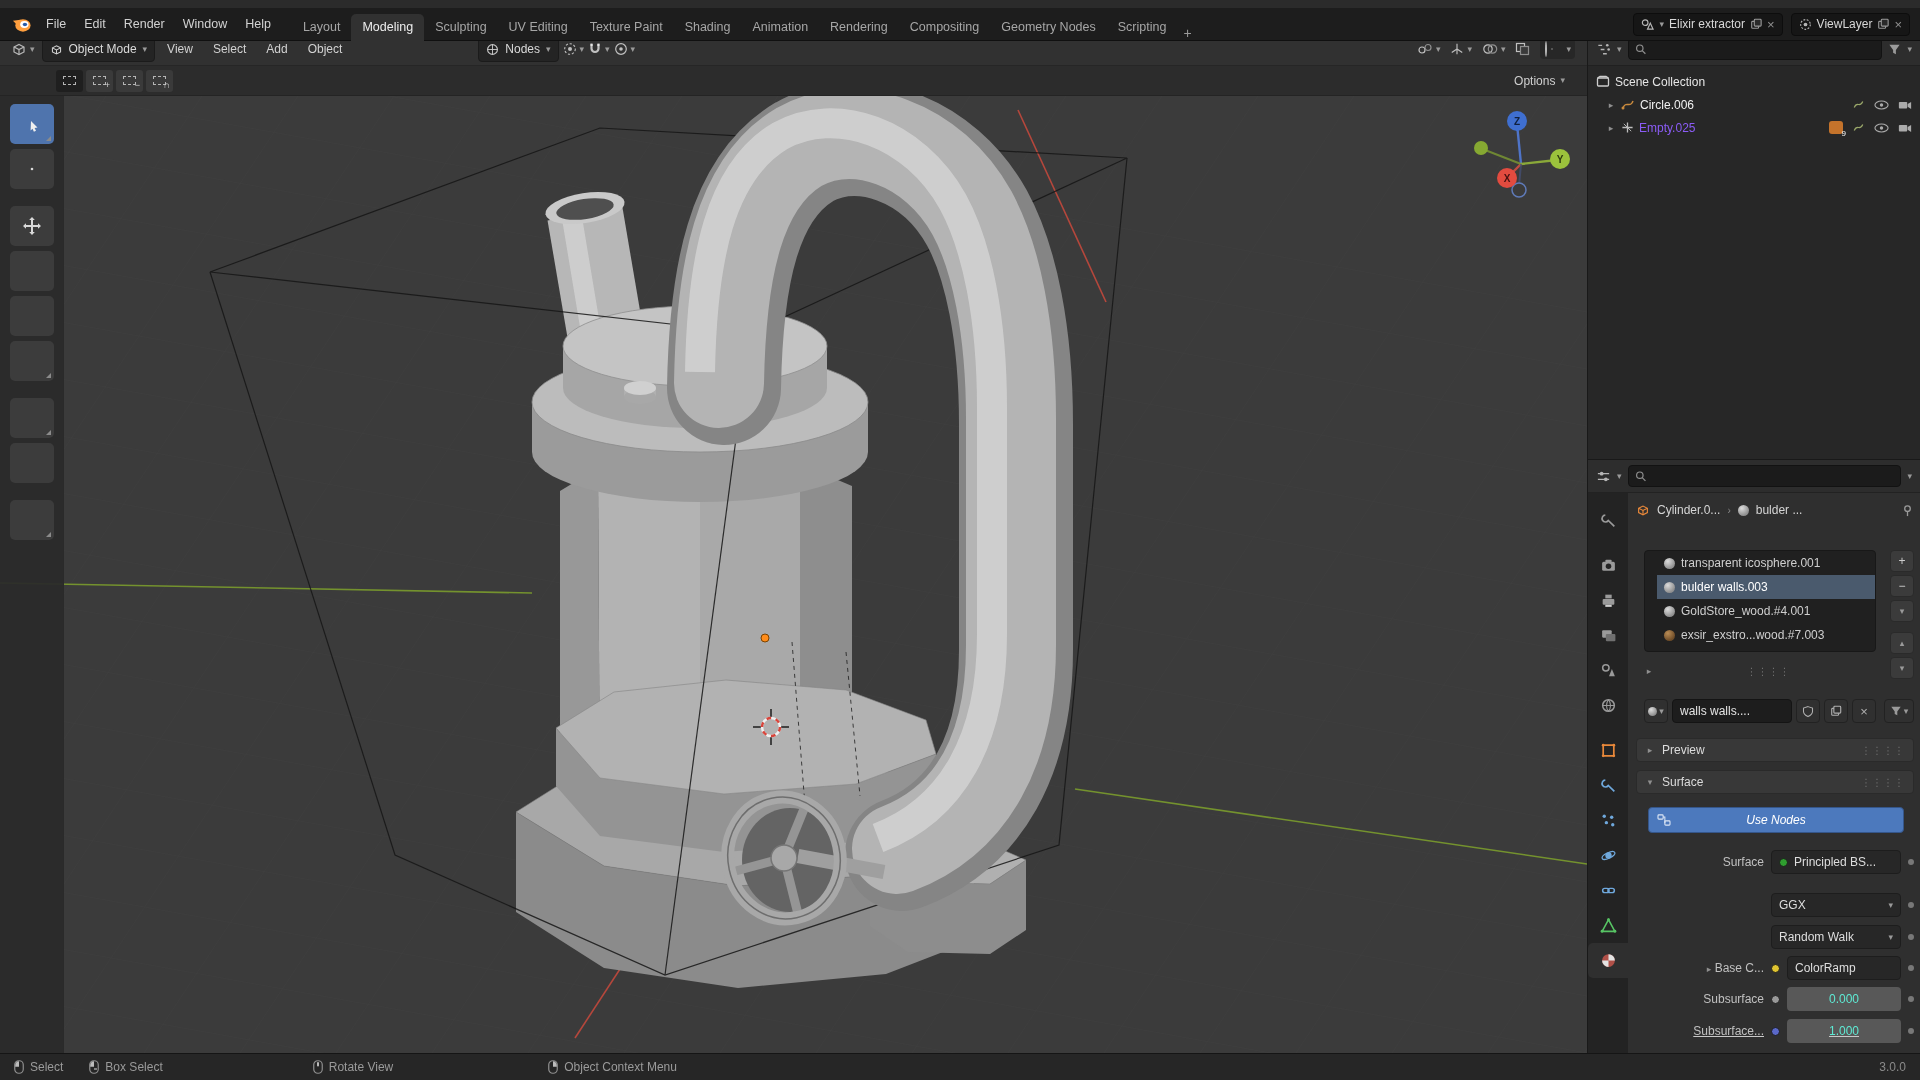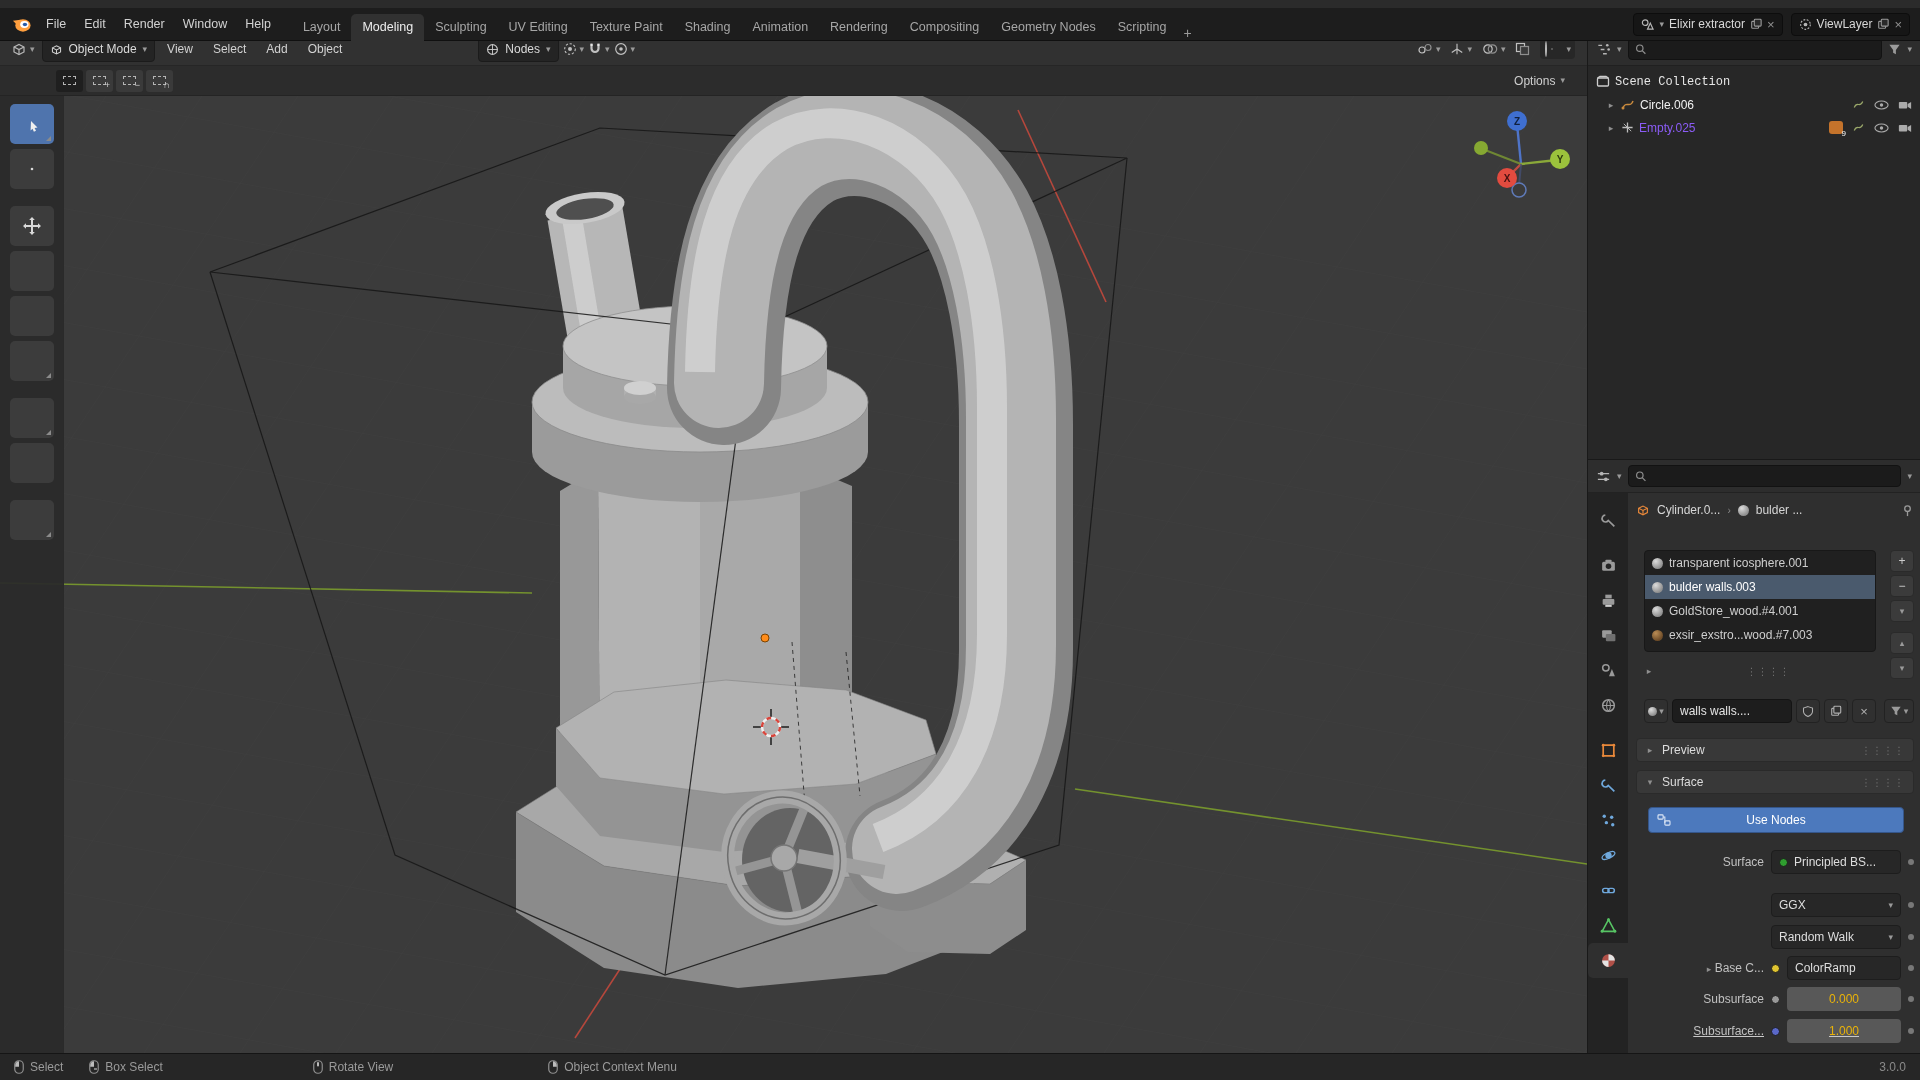--- a/index.html
+++ b/index.html
@@ -65,29 +65,29 @@
   .props{position:absolute;top:459px;left:1587px;right:0;bottom:27px;background:#2f2f2f;border-left:1px solid #191919;border-top:1px solid #191919;}
   .pr-header{height:33px;background:#2d2d2d;display:flex;align-items:center;gap:6px;padding:0 8px;border-bottom:1px solid #222;}
   .pr-nav{position:absolute;left:0;top:33px;bottom:0;width:40px;background:#232323;display:flex;flex-direction:column;padding-top:10px;}
   .nav-cell{height:35px;display:flex;align-items:center;justify-content:center;flex:none;}
   .nav-cell.active{background:#2f2f2f;border-radius:5px 0 0 5px;}
   .nav-gap{height:10px;flex:none;}
   .pr-body{position:absolute;left:40px;top:33px;right:0;bottom:0;font-size:12px;}
   .row{position:absolute;display:flex;align-items:center;gap:7px;height:24px;}
   .lbl{color:#c0c0c0;text-align:right;width:128px;flex:none;white-space:nowrap;overflow:hidden;}
   .wdg-dd{background:#272727;border:1px solid #1d1d1d;border-radius:4px;height:24px;display:flex;align-items:center;padding:0 7px;color:#dedede;gap:6px;flex:1;min-width:0;white-space:nowrap;overflow:hidden;}
-  .wdg-slider{background:#585858;border-radius:4px;height:24px;display:flex;align-items:center;justify-content:center;color:#eab308;flex:1;}
+  .wdg-slider{background:#585858;border-radius:4px;height:24px;display:flex;align-items:center;justify-content:center;color:#5eead4;flex:1;}
   .sock{width:9px;height:9px;border-radius:50%;border:1px solid #1c1c1c;flex:none;}
   .sock.green{background:#2f9e2f;} .sock.yellow{background:#e0c430;} .sock.gray{background:#999;} .sock.blue{background:#5a68c9;}
   .dot-dec{width:6px;height:6px;border-radius:50%;background:#787878;flex:none;}
   .use-nodes{position:absolute;background:#4c79bd;border:1px solid #3a movie;border:1px solid #35568a;border-radius:4px;height:26px;display:flex;align-items:center;just;justify-content:center;color:#fff;}
   .panel-hdr{position:absolute;background:#383838;border:1px solid #2a2a2a;border-radius:4px;height:24px;display:flex;align-items:center;gap:7px;padding:0 8px;color:#dcdcdc;}
   .grip{margin-left:auto;color:#6f6f6f;letter-spacing:1px;font-size:10px;}
   .slot-list{position:absolute;background:#202020;border:1px solid #181818;border-radius:4px;overflow:hidden;}
-  .slot-row{height:24px;display:flex;align-items:center;gap:6px;padding:0 7px;color:#cfcfcf;white-space:nowrap;overflow:hidden;}
+  .slot-row{height:24px;display:flex;align-items:center;gap:6px;padding:0 7px;color:#cfcfcf;white-space:nowrap;overflow:hidden;margin-left:12px;}
   .slot-row.sel{background:#4a5a6d;color:#fff;}
   .sphere{width:11px;height:11px;border-radius:50%;background:radial-gradient(circle at 35% 30%,#dcdcdc,#8f8f8f 70%);flex:none;}
   .sphere.wood{background:radial-gradient(circle at 35% 30%,#b98c55,#6e4c28 70%);}
   .lst-ctrl{position:absolute;display:flex;flex-direction:column;gap:3px;}
   .cbtn{width:24px;height:22px;background:#3b3b3b;border:1px solid #2a2a2a;border-radius:4px;color:#ccc;display:flex;align-items:center;justify-content:center;font-size:12px;}
   .mat-field{display:flex;align-items:center;gap:2px;background:#1d1d1d;border:1px solid #141414;border-radius:4px;height:24px;flex:1;padding:0 7px;color:#e4e4e4;white-space:nowrap;overflow:hidden;}
   .mini-btn{width:24px;height:24px;background:#303030;border:1px solid #222;border-radius:4px;display:flex;align-items:center;justify-content:center;gap:2px;flex:none;}
 
   
   .statusbar{position:absolute;left:0;right:0;bottom:0;height:27px;background:#262626;border-top:1px solid #151515;display:flex;align-items:center;color:#9a9a9a;z-index:5;}
@@ -500,21 +500,21 @@
           <path d="M1.5 2 H12.5 L8.5 7.5 V12 L5.5 10.5 V7.5 Z" fill="#9a9a9a"></path>
         </svg>
       <span class="chev">▾</span>
     </div>
     <div class="ol-rows">
       <div class="ol-row">
         <svg width="14" height="13" viewBox="0 0 14 13">
             <rect x="1.5" y="3" width="11" height="8" rx="1" fill="none" stroke="#cdcdcd" stroke-width="1.3"></rect>
             <path d="M1.5 3 L4 1.5 H10 L12.5 3" fill="none" stroke="#cdcdcd" stroke-width="1.3"></path>
           </svg>
-        <span style="color:#e6e6e6;font-family:Liberation Mono, monospace;">Scene Collection</span>
+        <span style="color:#e6e6e6;">Scene Collection</span>
       </div>
       <div class="ol-row" style="padding-left:18px;">
         <span class="disc">▸</span>
         <svg width="14" height="13" viewBox="0 0 14 13">
             <path d="M2 10 C5 2 9 11 12 3" fill="none" stroke="#c98a3d" stroke-width="1.5"></path>
             <circle cx="2" cy="10" r="1.5" fill="#c98a3d"></circle>
           </svg>
         <span style="color:#f0f0f0;">Circle.006</span>
         <span class="ol-right">
           <svg width="13" height="11" viewBox="0 0 14 13">
@@ -755,21 +755,21 @@
         <span class="disc">▸</span>
         <span>Preview</span>
         <span class="grip">⋮⋮⋮⋮</span>
       </div>
       <div class="panel-hdr" style="top:277px;left:8px;right:6px;">
         <span class="disc">▾</span>
         <span>Surface</span>
         <span class="grip">⋮⋮⋮⋮</span>
       </div>
 
-      <div class="use-nodes" style="top:314px;left:20px;width:256px;">
+      <div class="use-nodes" style="top:314px;left:20px;width:256px;font-style:italic;">
         <svg width="14" height="12" viewBox="0 0 16 14" style="position:absolute;left:8px;">
             <rect x="1" y="1" width="6" height="5" rx="1" fill="none" stroke="#dce6f5" stroke-width="1.3"></rect>
             <rect x="9" y="8" width="6" height="5" rx="1" fill="none" stroke="#dce6f5" stroke-width="1.3"></rect>
             <path d="M7 3.5 H9 V10.5" fill="none" stroke="#dce6f5" stroke-width="1.2"></path>
           </svg>
         <span>Use Nodes</span>
       </div>
 
       <div class="row" style="top:357px;left:8px;right:6px;">
         <span class="lbl">Surface</span>

